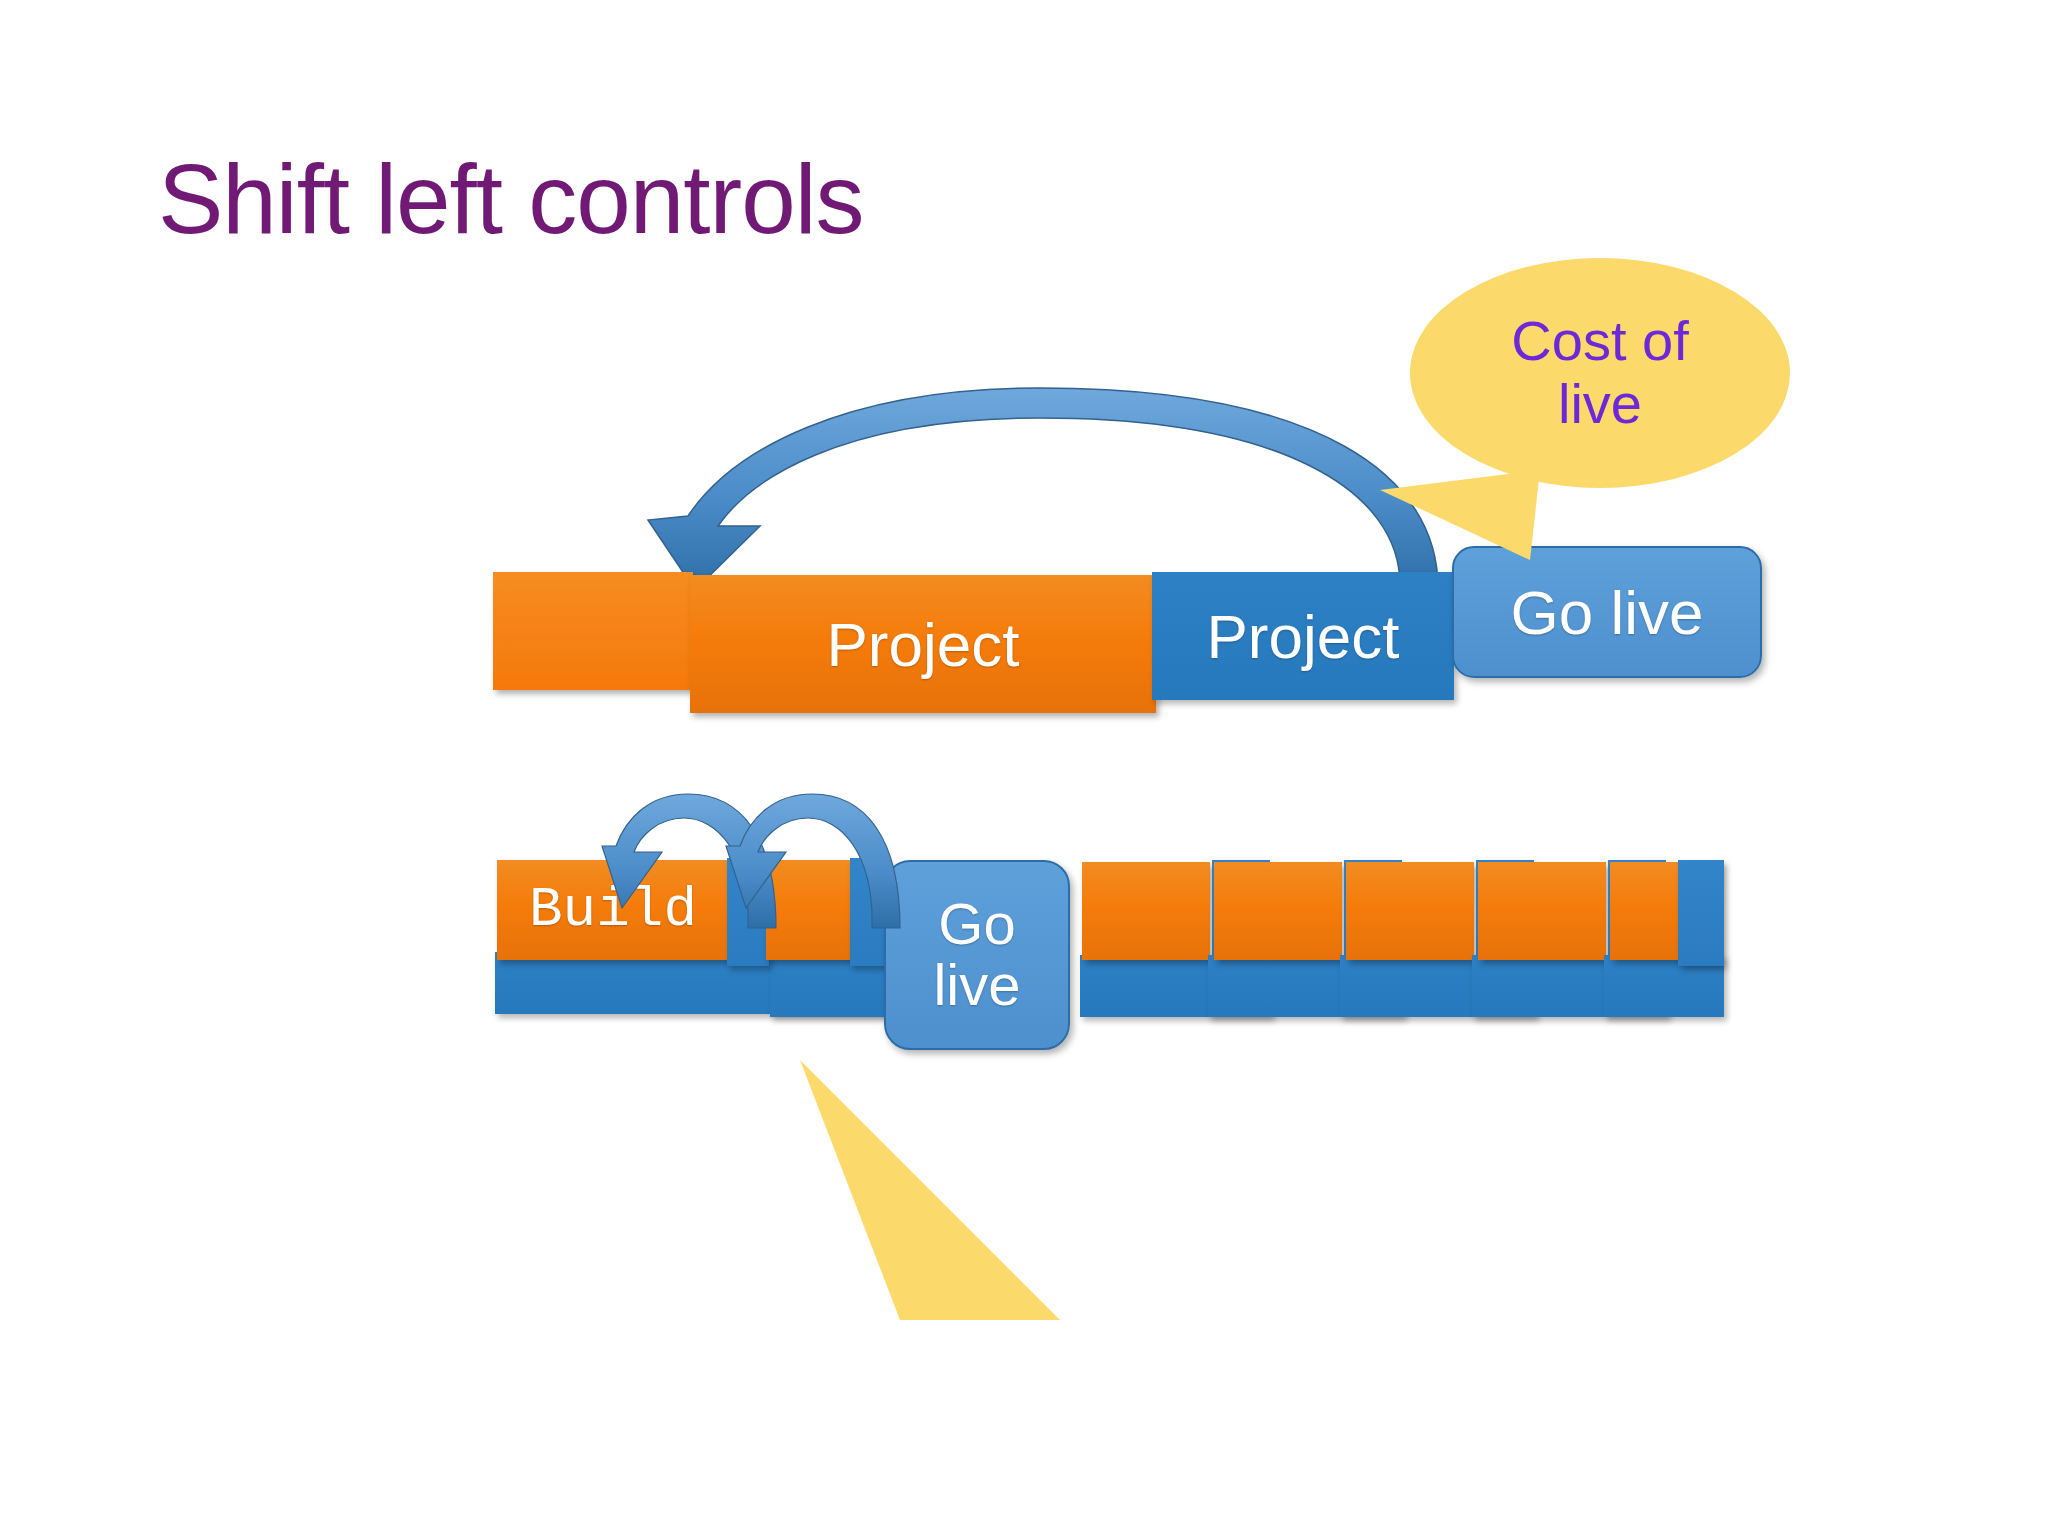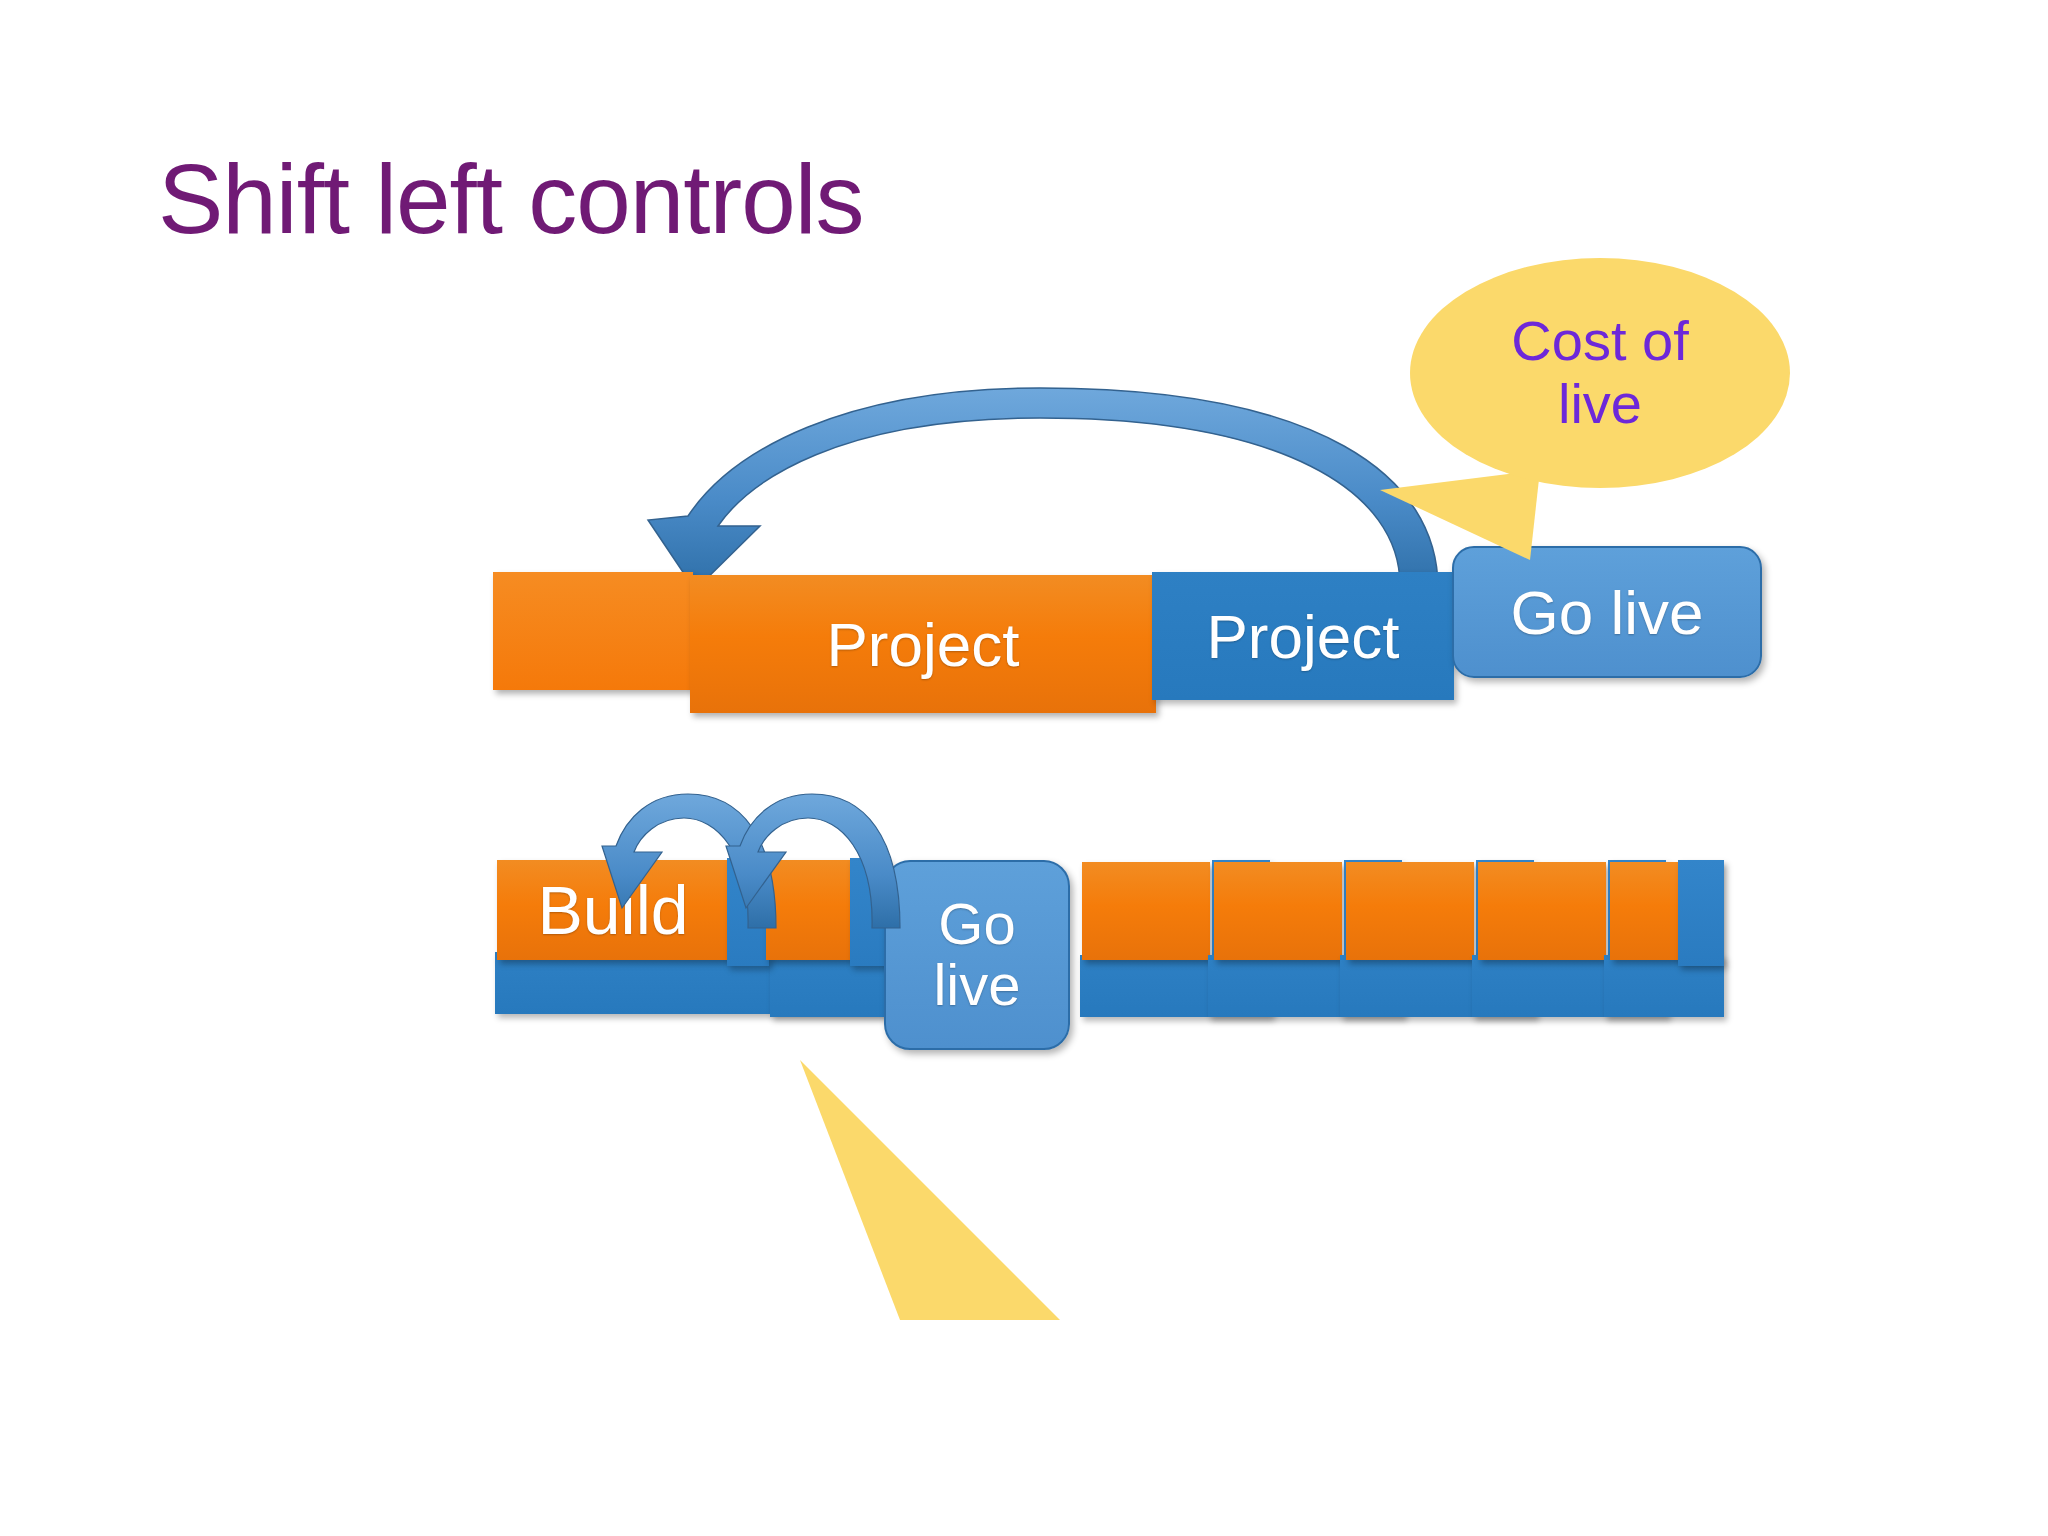--- a/index.html
+++ b/index.html
@@ -42,21 +42,21 @@
     box-shadow:3px 4px 7px rgba(0,0,0,.30);
   }
   .lbl{
     position:absolute;left:0;top:0;width:100%;height:100%;
     display:flex;align-items:center;justify-content:center;
     color:#ffffff;font-weight:400;
     text-shadow:0 1px 2px rgba(0,0,0,.25);
     font-family:"Liberation Sans","DejaVu Sans",sans-serif;
   }
   .lbl.big{font-size:62px;}
-  .lbl.mid{font-size:68px;}
+  .lbl.mid{font-size:56px;font-family:Liberation Mono, monospace;}
   .lbl.two{font-size:58px;line-height:1.05;flex-direction:column;}
   .bubble{
     position:absolute;border-radius:50%;
     background:#FBD96B;
     display:flex;align-items:center;justify-content:center;
     text-align:center;color:#6d28d9;
     font-size:56px;line-height:1.12;
     font-family:"Liberation Sans","DejaVu Sans",sans-serif;
   }
   svg{position:absolute;overflow:visible;}

